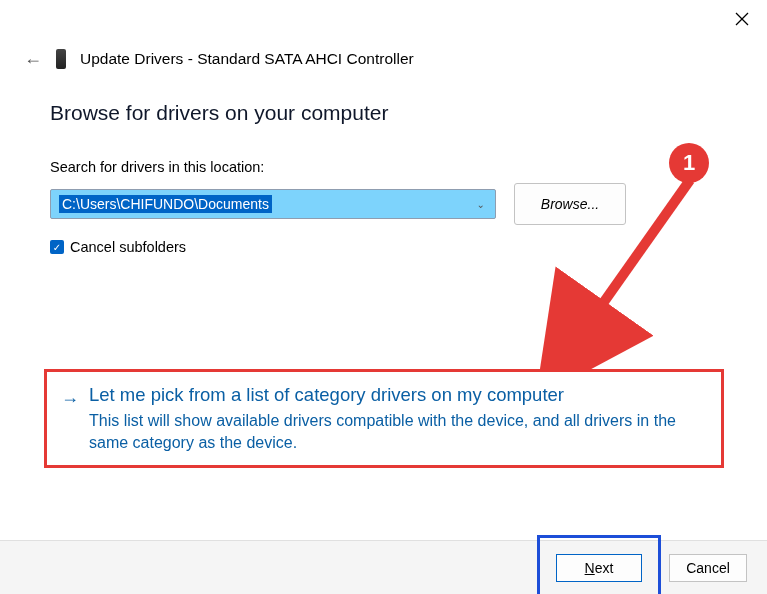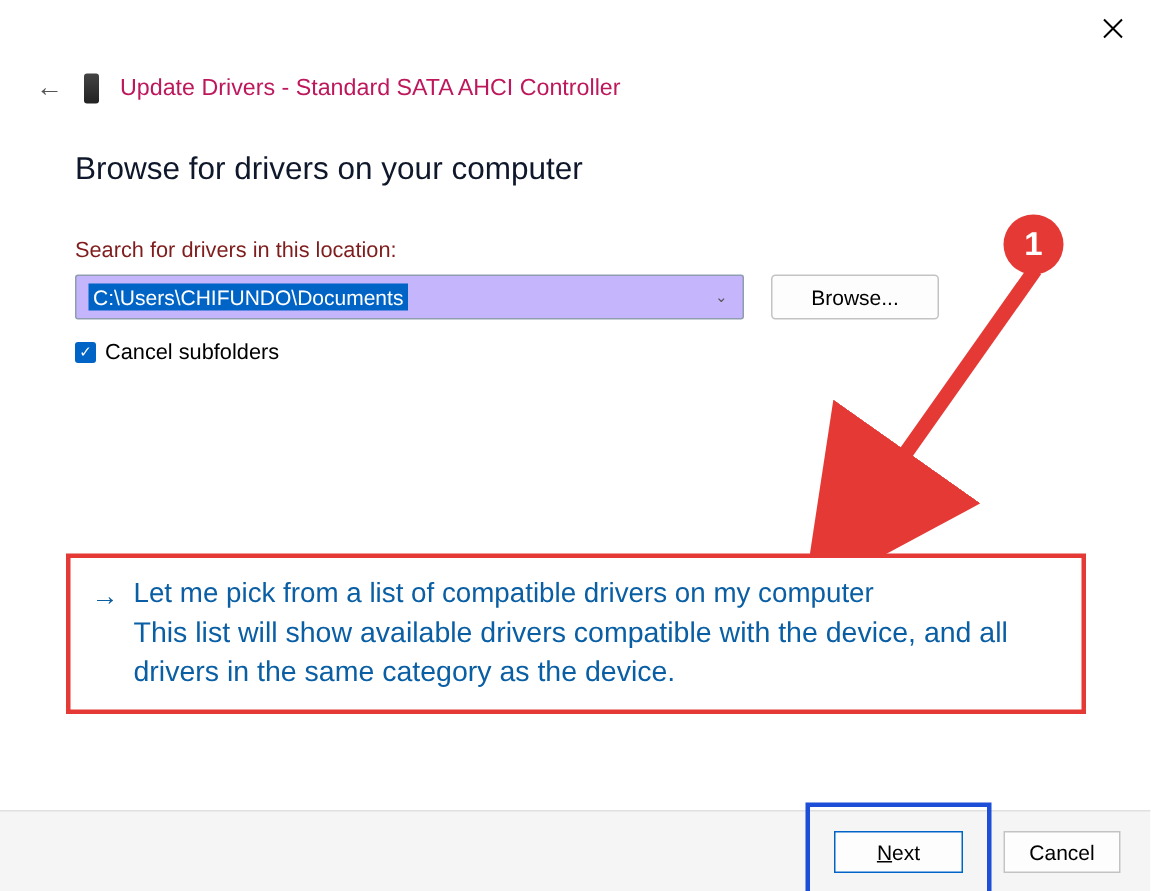--- a/index.html
+++ b/index.html
@@ -32,73 +32,74 @@
     }
     .drive-icon {
       width: 10px;
       height: 20px;
       background: linear-gradient(#444, #222);
       border-radius: 2px;
       display: inline-block;
     }
     .title {
       font-size: 15.5px;
-      color: #be185d;
+      color: #000000;
     }
     .content {
       padding: 32px 50px 0 50px;
     }
     .heading {
       color: #0f172a;
       font-size: 21px;
       font-weight: 400;
       margin-bottom: 34px;
     }
     .search-label {
       font-size: 14.5px;
-      color: #7f1d1d;
+      color: #000000;
       margin-bottom: 8px;
     }
     .search-row {
       display: flex;
       gap: 18px;
       align-items: center;
       margin-bottom: 14px;
     }
     .path-select {
       flex: 0 0 446px;
       border: 1px solid #8f9db0;
       border-radius: 2px;
-      background: #c4b5fd;
+      background: #7dd3fc;
       height: 30px;
       display: flex;
       align-items: center;
       padding: 0 8px;
       position: relative;
     }
     .path-selected {
       background: #0064c6;
       color: #fff;
       padding: 1px 3px;
       font-size: 14px;
     }
     .path-chevron {
       position: absolute;
       right: 10px;
       color: #555;
       font-size: 10px;
     }
     .browse-btn {
       width: 112px;
-      height: 30px;
+      height: 42px;
       border: 1px solid #c3c3c3;
       background: #fdfdfd;
       border-radius: 3px;
       font-size: 14px;
       cursor: pointer;
+      font-style: italic;
     }
     .checkbox-row {
       display: flex;
       align-items: center;
       gap: 6px;
       font-size: 14.5px;
     }
     .checkbox {
       width: 14px;
       height: 14px;
@@ -130,21 +131,21 @@
     }
     .option-inner { flex: 1; }
     .option-title {
       color: #0a5fa4;
       font-size: 18.5px;
       font-weight: 400;
       margin-bottom: 4px;
     }
     .option-desc {
       color: #0a5fa4;
-      font-size: 19px;
+      font-size: 16px;
       line-height: 1.35;
     }
     .footer {
       position: absolute;
       bottom: 0;
       left: 0;
       right: 0;
       height: 54px;
       background: #f5f5f5;
       border-top: 1px solid #e0e0e0;
@@ -221,21 +222,21 @@
   <label class="checkbox-row">
     <span class="checkbox">✓</span>
     <span>Cancel subfolders</span>
   </label>
 </div>
 
 <div class="option-box">
   <div class="option-row">
     <span class="option-arrow">→</span>
     <div class="option-inner">
-      <div class="option-title">Let me pick from a list of compatible drivers on my computer</div>
+      <div class="option-title">Let me pick from a list of category drivers on my computer</div>
       <div class="option-desc">This list will show available drivers compatible with the device, and all drivers in the same category as the device.</div>
     </div>
   </div>
 </div>
 
 <svg class="arrow-svg" style="left:540px; top:170px;" width="170" height="200">
   <defs>
       <marker id="ah1" markerWidth="12" markerHeight="12" refX="6" refY="6" orient="auto">
         <polygon points="0,0 12,6 0,12" fill="#e53935"></polygon>
       </marker>

